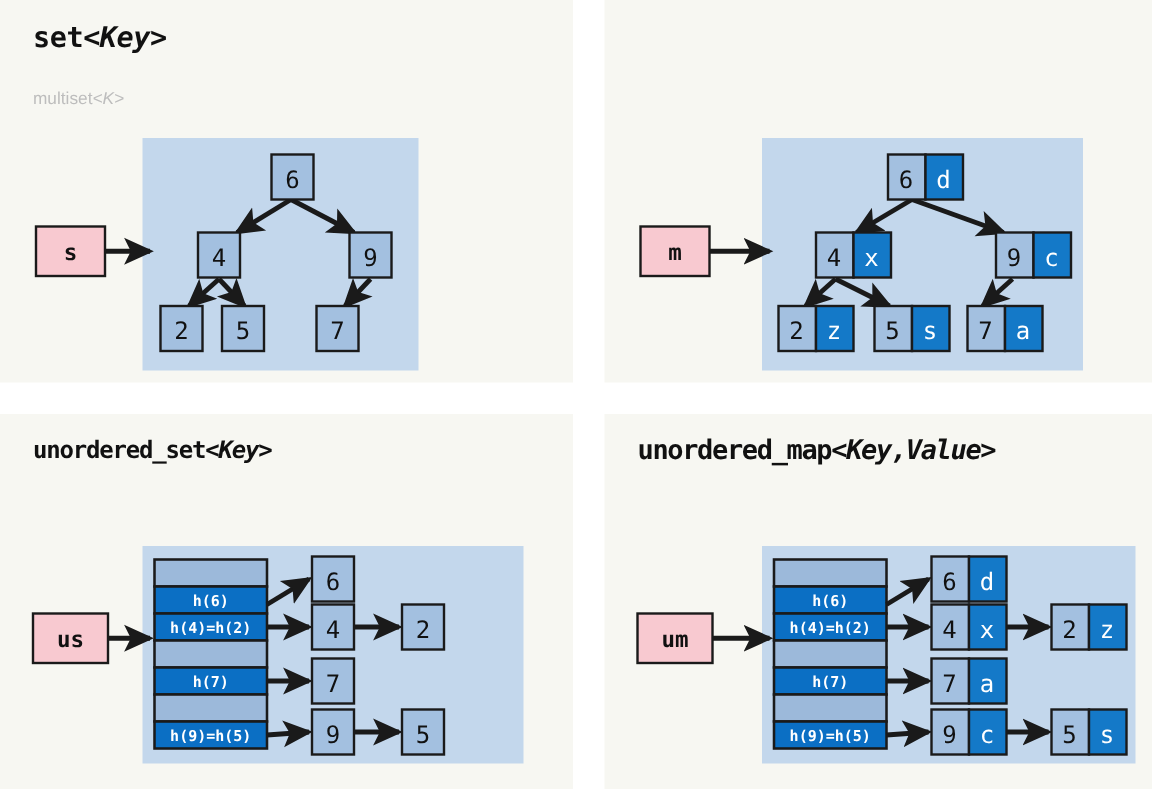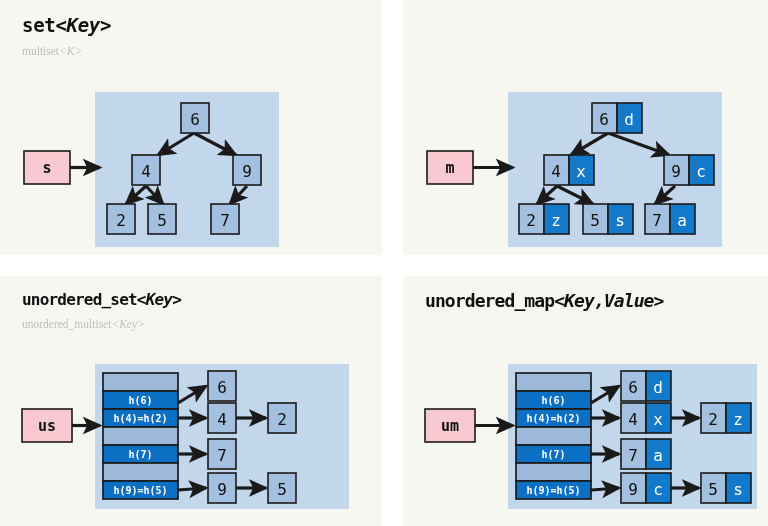--- a/index.html
+++ b/index.html
@@ -7,22 +7,22 @@
        font-family:"DejaVu Sans Mono","Liberation Mono",monospace;}
   .grid{display:grid;grid-template-columns:382px 376px;grid-template-rows:255px 258px;
         column-gap:10px;row-gap:13px;width:768px;height:472px;box-sizing:border-box;gap:21px;}
   .panel{background:#f7f7f2;position:relative;overflow:hidden;}
   .panel-inner{padding:14px 0 0 22px;}
   .title{font-family:"DejaVu Sans Mono","Liberation Mono",monospace;
          font-weight:bold;font-size:19px;color:#111111;white-space:nowrap;letter-spacing:-0.3px;}
   .title .tp{font-style:italic;font-weight:bold;}
   .title.small{font-size:16px;letter-spacing:-0.8px;}
   .title.smaller{font-size:18px;letter-spacing:-0.9px;}
-  .subtitle{font-family:Liberation Serif, serif;
-            font-size:11.5px;color:#bdbdbd;margin-top:9px;white-space:nowrap;}
+  .subtitle{font-family:Liberation Sans, sans-serif;
+            font-size:11.5px;color:#bdbdbd;margin-top:24px;white-space:nowrap;}
   .subtitle .tp{font-style:italic;}
   .diagram{position:absolute;left:0;top:0;}
   svg{display:block;}
   text{font-family:"DejaVu Sans Mono","Liberation Mono",monospace;}
 </style>
 </head>
 <body>
 
 <div class="grid">
 
@@ -143,21 +143,20 @@
           <text x="254" y="226" text-anchor="middle" font-size="16" fill="#111">7</text>
           <text x="279" y="226" text-anchor="middle" font-size="16" fill="#ffffff">a</text>
         </g>
       </svg>
     </div>
   </div>
 
   <div class="panel">
     <div class="panel-inner">
       <div class="title small"><span>unordered_set</span><span class="tp">&lt;Key&gt;</span></div>
-      <div class="subtitle"><span>unordered_multiset</span><span class="tp">&lt;Key&gt;</span></div>
     </div>
     <div class="diagram">
       <svg width="382" height="258" viewBox="0 0 382 258">
         <defs>
           <marker id="ah3" markerWidth="7" markerHeight="7" refX="5.4" refY="3.1" orient="auto" markerUnits="strokeWidth">
             <path d="M0,0.3 L6.2,3.1 L0,5.9 L1.4,3.1 Z" fill="#1a1a1a"></path>
           </marker>
         </defs>
         <rect x="95" y="88" width="254" height="145" fill="#c3d7ec"></rect>
 

